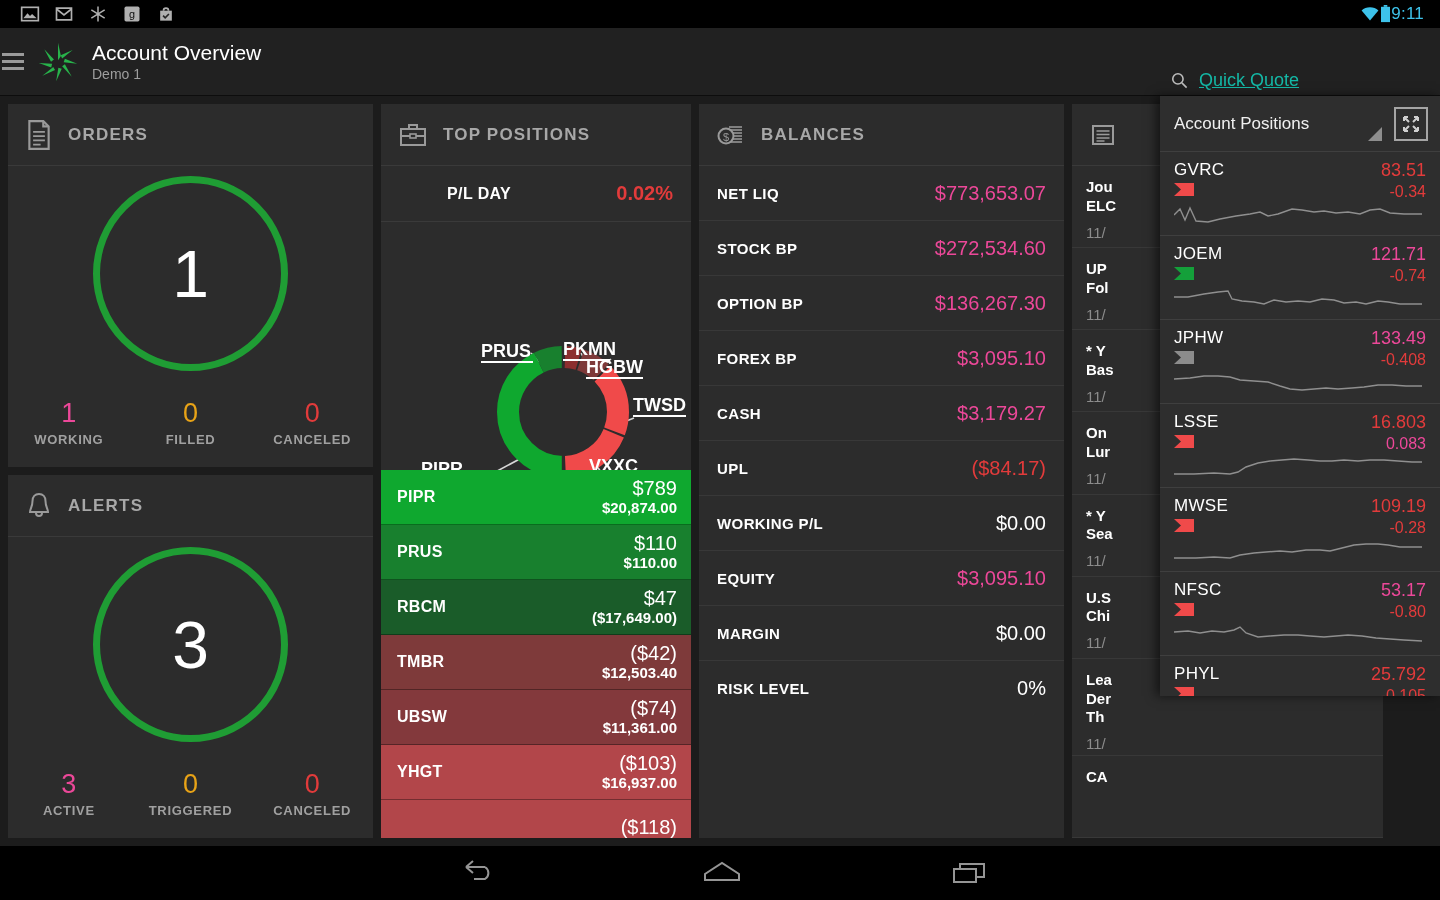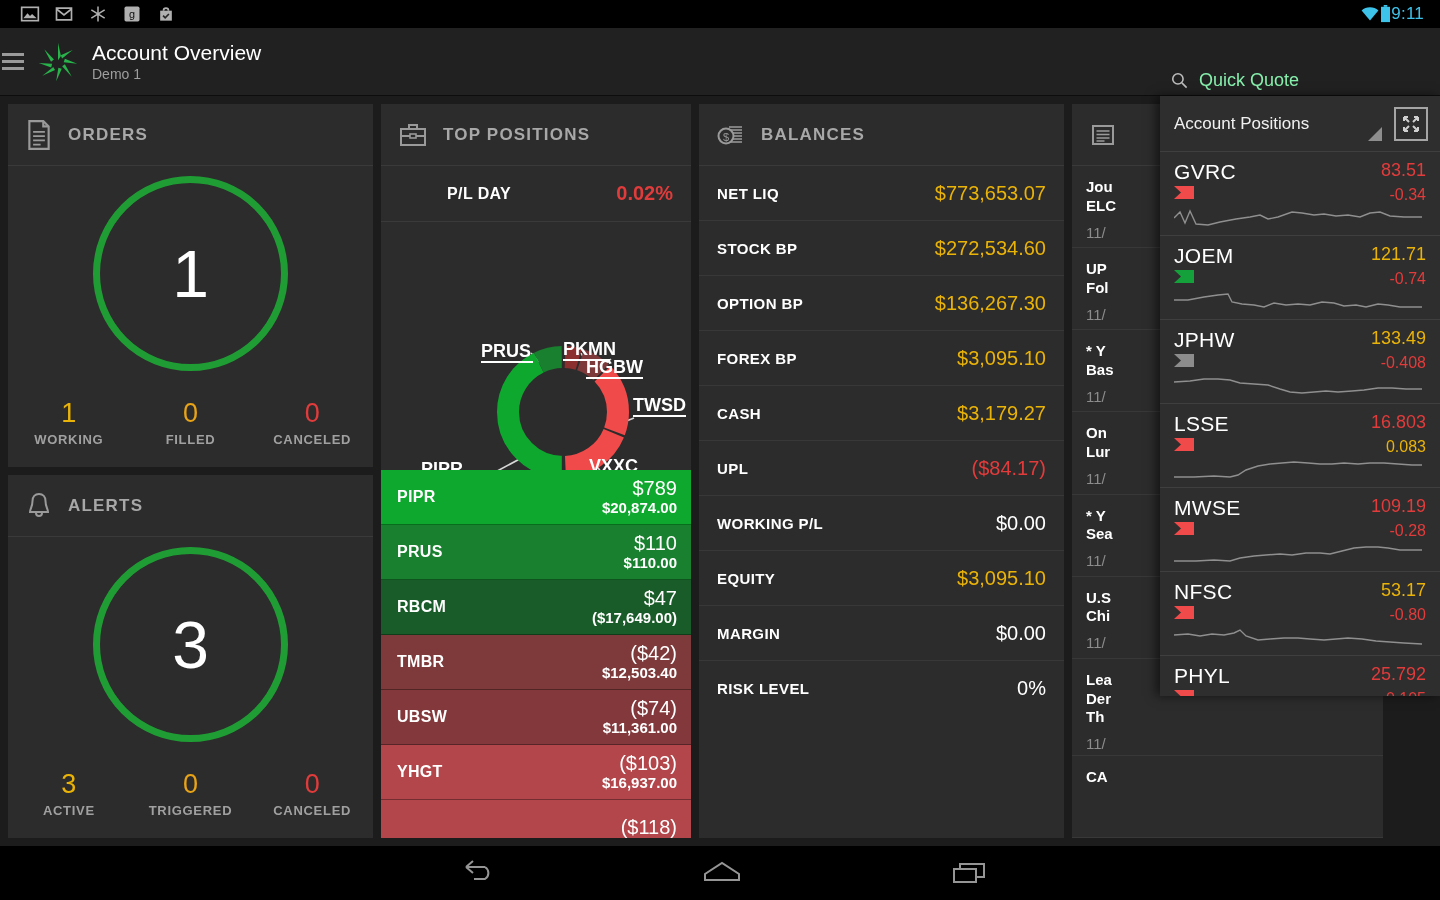--- a/index.html
+++ b/index.html
@@ -30,21 +30,21 @@
   .hamburger i { display:block; height:3px; background:#9a9a9a; width:22px; }
   .logo { width:44px; height:44px; margin-left:10px; }
   .titles { margin-left:12px; line-height:1.15; }
   .title-main { font-size:21px; color:#fff; font-weight:400; }
   .title-sub { font-size:14px; color:#9e9e9e; margin-top:1px; }
   .quickquote {
     position:absolute; right:12px; top:42px; width:258px;
     display:flex; align-items:center; gap:10px;
     border-bottom:2px solid #c9c9c9; padding-bottom:5px;
   }
-  .qq-text { font-size:18px; color:#86efac; }
+  .qq-text { font-size:18px; color:#14b8a6;text-decoration:underline; }
 
   
   .content { position:relative; height:750px; background:#1c1c1c; display:flex; gap:8px; padding:8px; }
   .col { display:flex; flex-direction:column; gap:8px; }
   .col-1 { width:365px; }
   .col-2 { width:310px; }
   .col-3 { width:365px; }
   .col-4 { width:311px; }
 
   .card { background:#2c2c2c; display:flex; flex-direction:column; overflow:hidden; }
@@ -58,21 +58,21 @@
   .gauge-wrap { flex:1; display:flex; flex-direction:column; align-items:center; justify-content:center; padding-bottom:10px;}
   .ring {
     width:195px; height:195px; border-radius:50%;
     border:7px solid #1f9d34; display:flex; align-items:center; justify-content:center;
   }
   .ring span { font-size:66px; color:#fff; font-weight:300; line-height:1; }
   .legend { display:flex; width:100%; margin-top:28px; }
   .legend > div { flex:1; text-align:center; }
   .legend .num { font-size:27px; line-height:1.05; font-weight:400;}
   .legend .lab { font-size:13px; color:#a0a0a0; letter-spacing:.7px; margin-top:4px; font-weight:700;}
-  .c-green { color:#eab308; } .c-amber { color:#e8a317; } .c-red { color:#e23b3b; }
+  .c-green { color:#ec4899; } .c-amber { color:#e8a317; } .c-red { color:#e23b3b; }
 
   
   .pl-row {
     height:56px; display:flex; align-items:center; justify-content:space-between;
     padding:0 18px; border-bottom:1px solid #3a3a3a; flex:none;
   }
   .pl-label { font-size:16px; font-weight:700; color:#fff; letter-spacing:.4px;margin-left:48px;}
   .pl-val { font-size:20px; font-weight:700; color:#e23b3b; }
   .donut-area { height:248px; position:relative; flex:none; }
   .pos-list { flex:1; overflow:hidden; }
@@ -110,21 +110,21 @@
     height:56px; display:flex; align-items:center; padding:0 12px 0 14px;
     border-bottom:1px solid #3f3f3f; flex:none; position:relative;
   }
   .ov-title { font-size:17px; color:#f0f0f0; }
   .ov-corner { position:absolute; right:58px; bottom:10px; width:0;height:0;
     border-left:14px solid transparent; border-bottom:14px solid #8e8e8e;}
   .ov-expand { margin-left:auto; width:34px; height:34px; border:2px solid #a5a5a5;
      display:flex;align-items:center;justify-content:center; }
   .quote-row { height:84px; border-bottom:1px solid #3f3f3f; padding:8px 14px 0 14px; position:relative; flex:none;}
   .q-top { display:flex; justify-content:space-between; align-items:flex-start;}
-  .q-sym { font-size:21px; color:#fff; letter-spacing:.3px;}
+  .q-sym { font-size:17px; color:#fff; letter-spacing:.3px;}
   .q-last { font-size:18px; }
   .q-mid { display:flex; justify-content:space-between; align-items:flex-start; margin-top:2px;}
   .q-flag { width:20px; height:13px; }
   .q-chg { font-size:16px; }
   .spark { margin-top:2px; }
 
   
   .navbar { height:54px; background:#000; display:flex; align-items:center; justify-content:center; gap:210px;}
   .nav-ic { opacity:.72; }
 </style>

